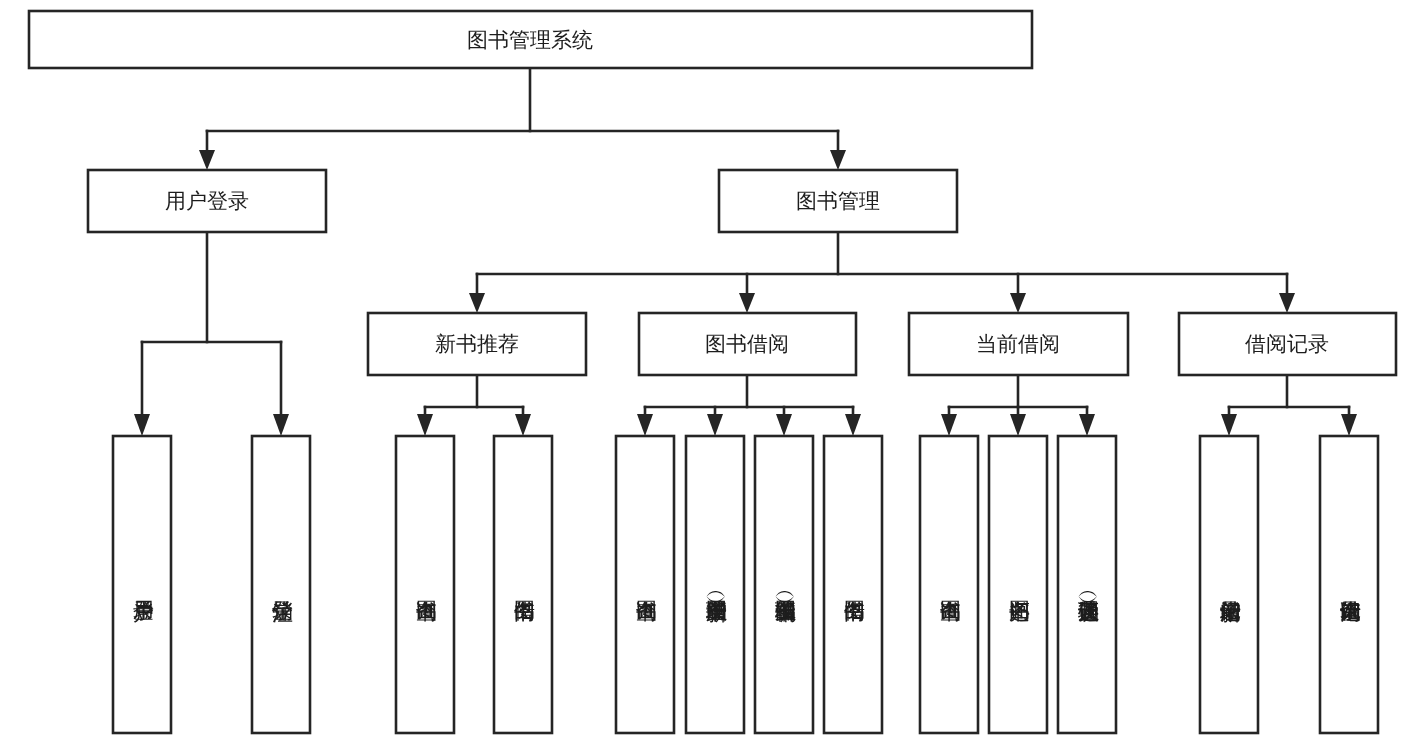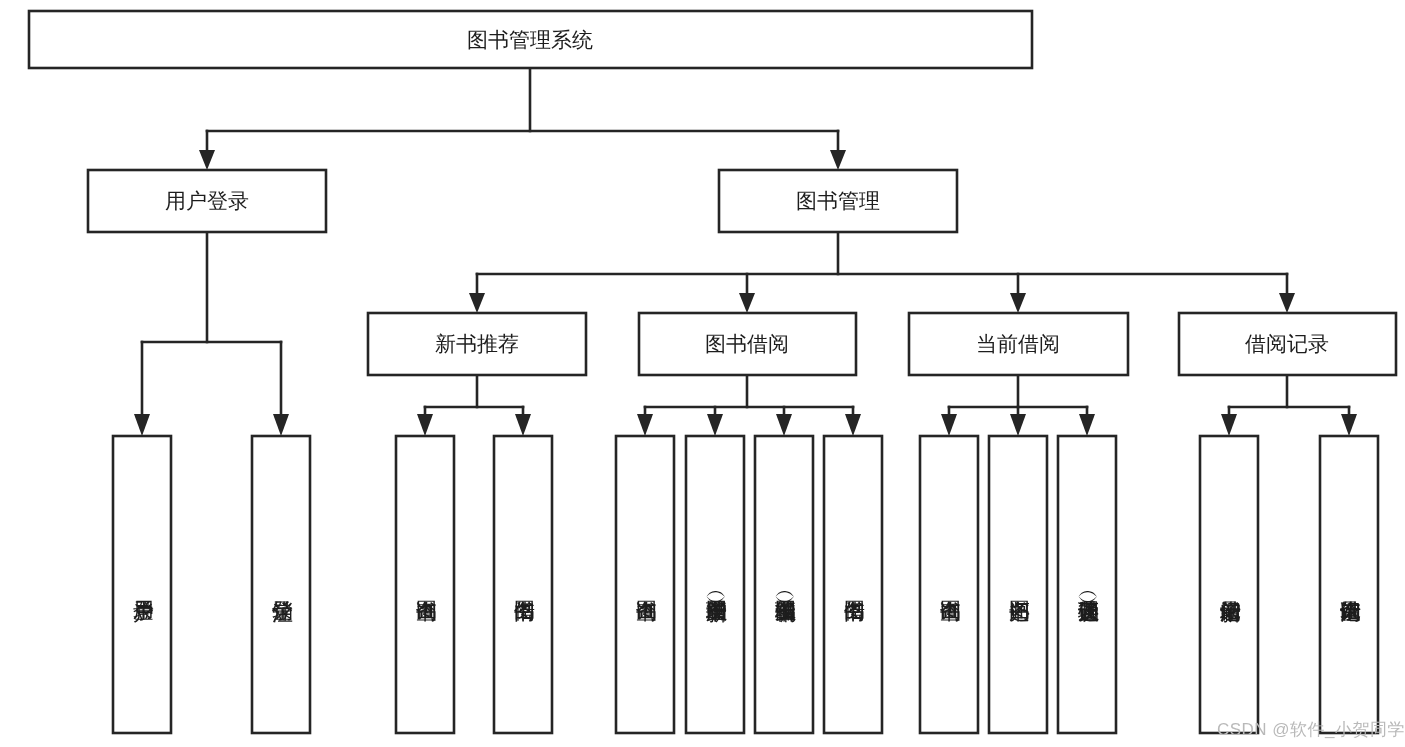--- a/index.html
+++ b/index.html
@@ -228,14 +228,13 @@
       <text class="node-label-v" x="1221" y="584">新增借阅记录</text>
     </g>
 
     <g>
       <rect class="node-rect" x="1312" y="436" width="58" height="297"></rect>
       <text class="node-label-v" x="1341" y="584">查询借阅记录</text>
     </g>
 
   </svg>
 
-  <div class="watermark">CSDN @软件_小贺同学</div>
 </div>
 
 </body></html>

